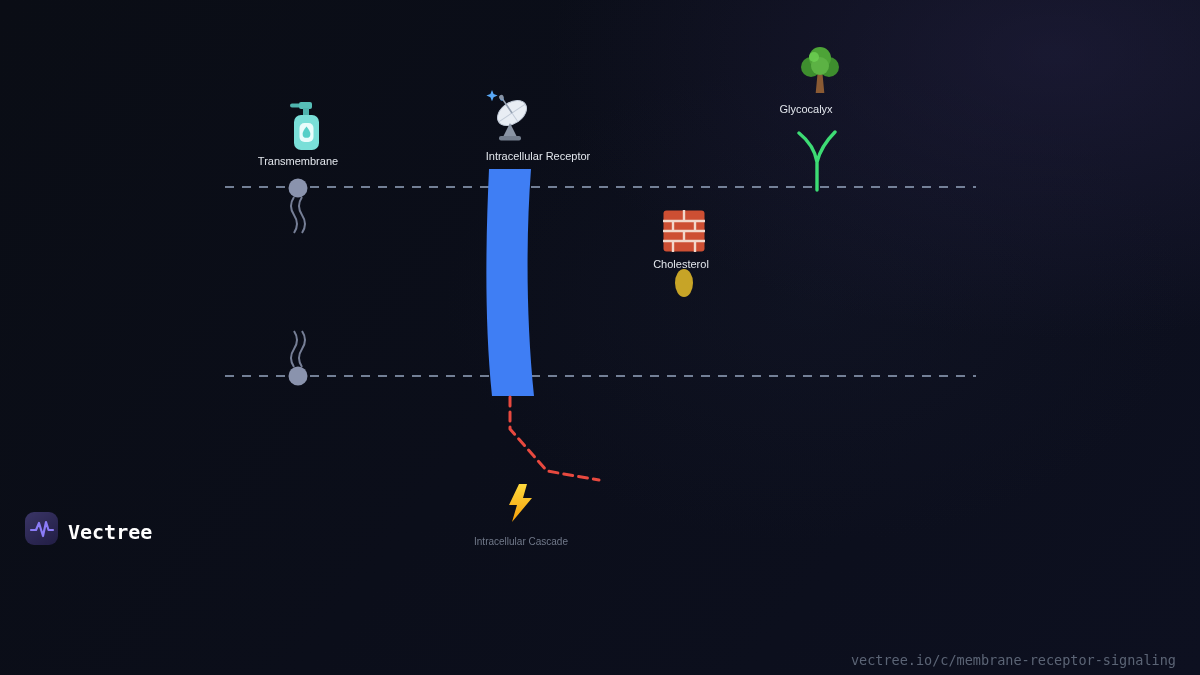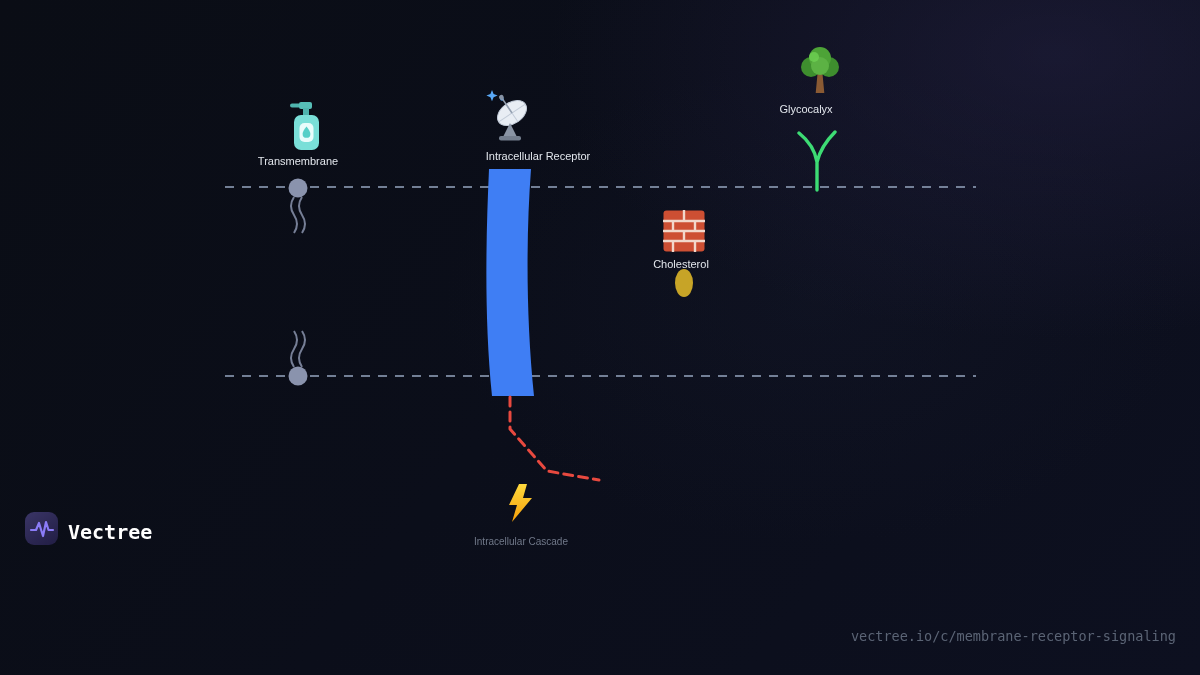--- a/index.html
+++ b/index.html
@@ -30,21 +30,21 @@
     position:absolute; left:24px; top:548px; width:712px;
     font-family:"DejaVu Sans Mono", monospace; font-weight:700;
     font-size:36px; line-height:33px; color:#f2f3f7;
   }
   .brand{
     position:absolute; left:68px; top:520px;
     font-family:"DejaVu Sans Mono", monospace; font-weight:700;
     font-size:20px; color:#ffffff;
   }
   .url{
-    position:absolute; right:24px; top:628px;
+    position:absolute; right:24px; top:652px;
     font-family:"DejaVu Sans Mono", monospace; font-size:13.5px; color:#5b6475;
   }
   .logo{
     position:absolute; left:25px; top:512px; width:33px; height:33px;
     border-radius:9px; background:linear-gradient(145deg,#3a3566,#211d44);
     display:flex; align-items:center; justify-content:center;
   }
   .chol-ellipse{
     position:absolute; left:675px; top:269px; width:18px; height:28px;
     border-radius:50%; background:var(--cholesterol-yellow);

